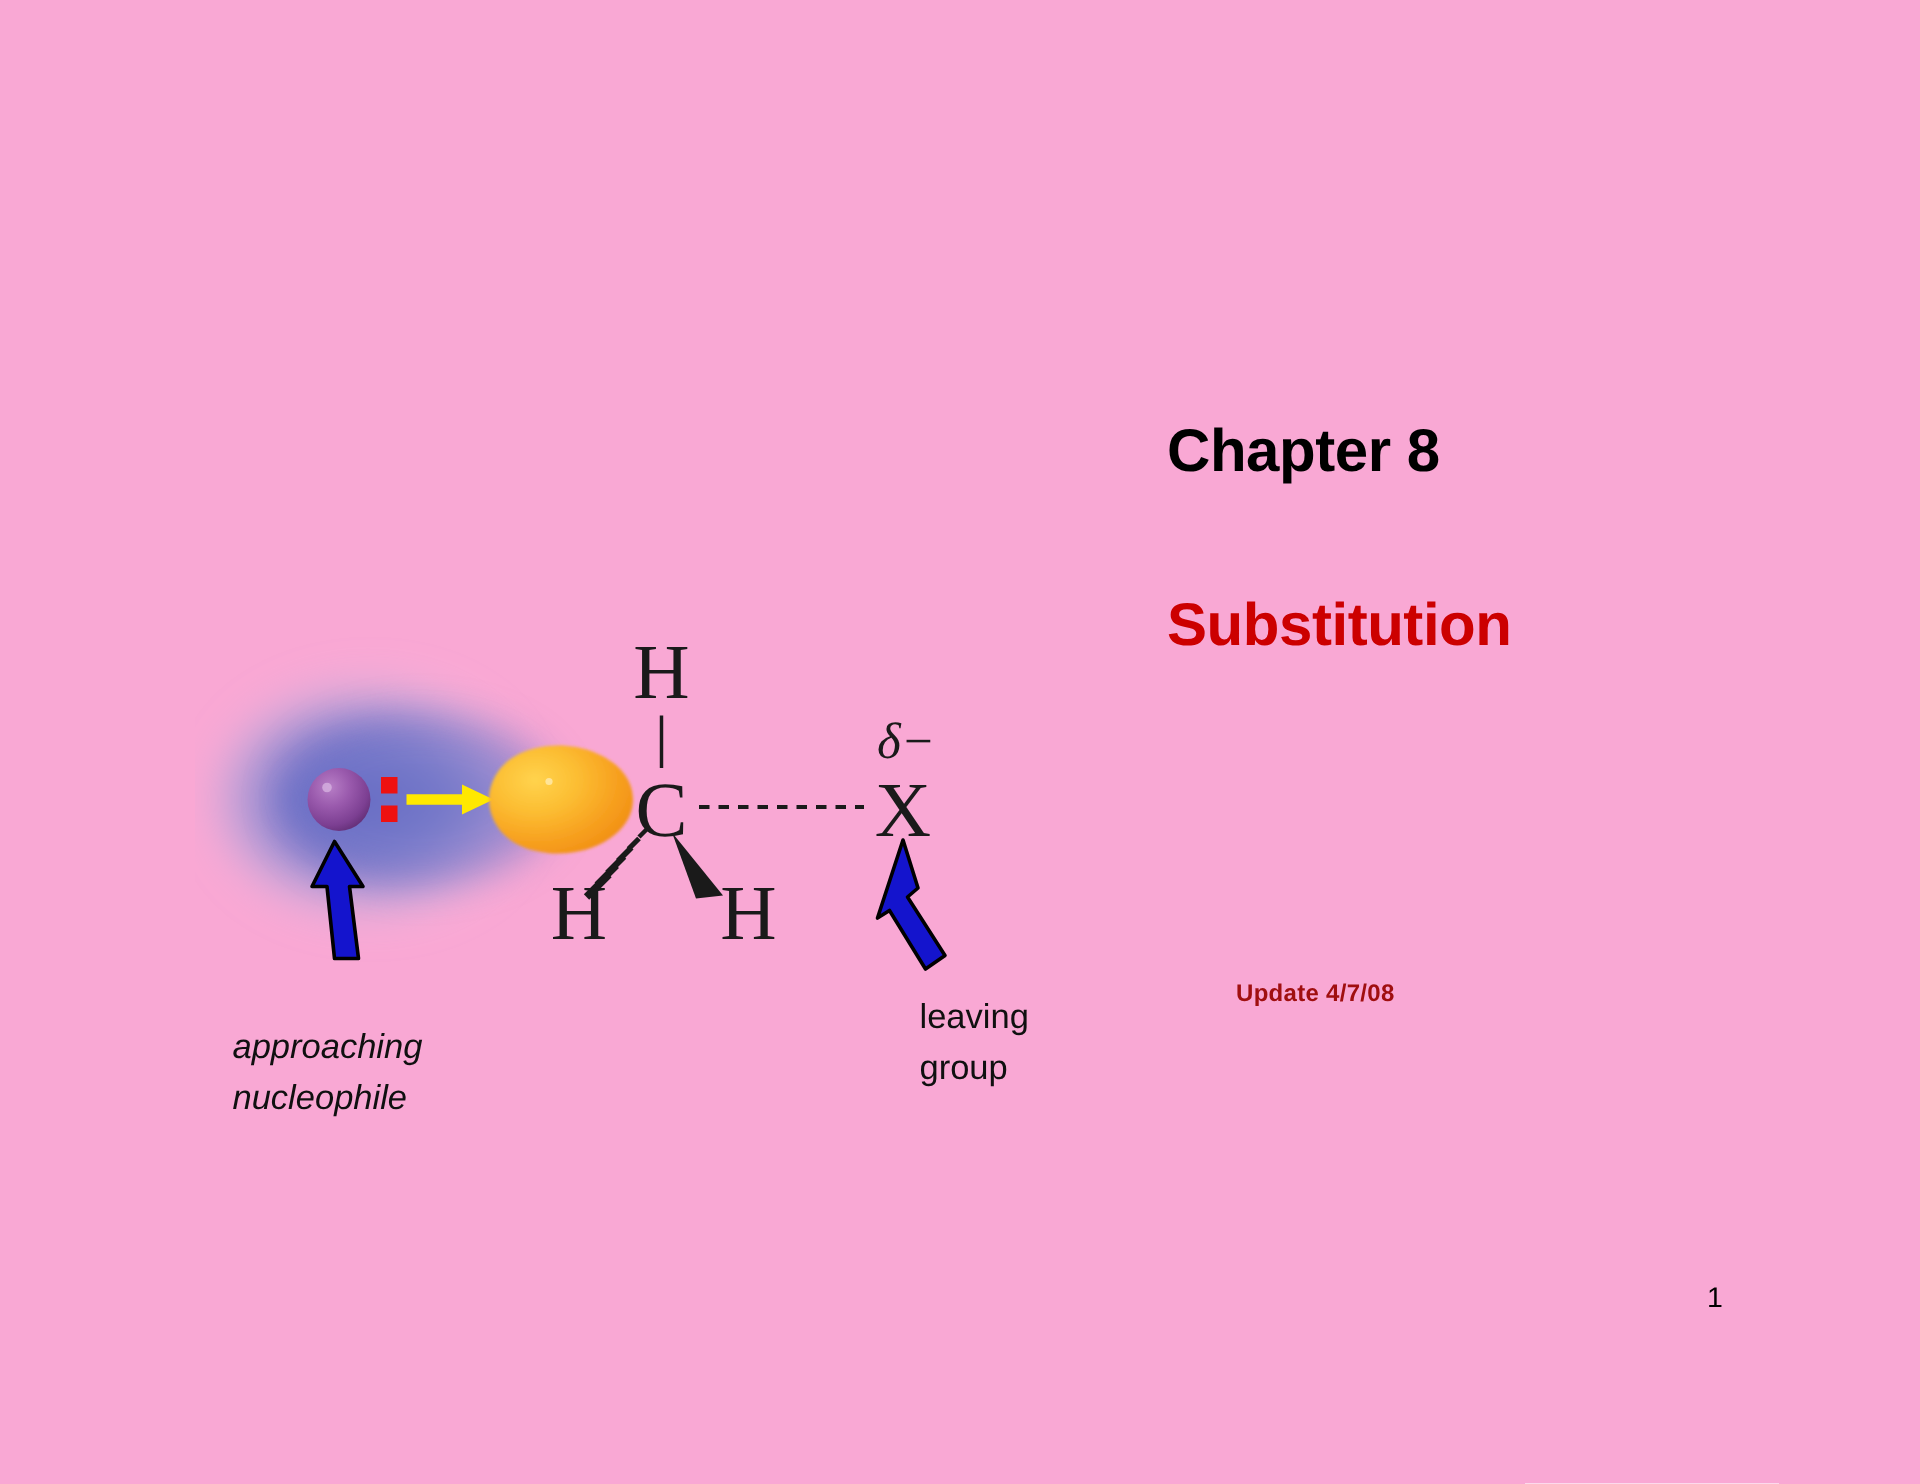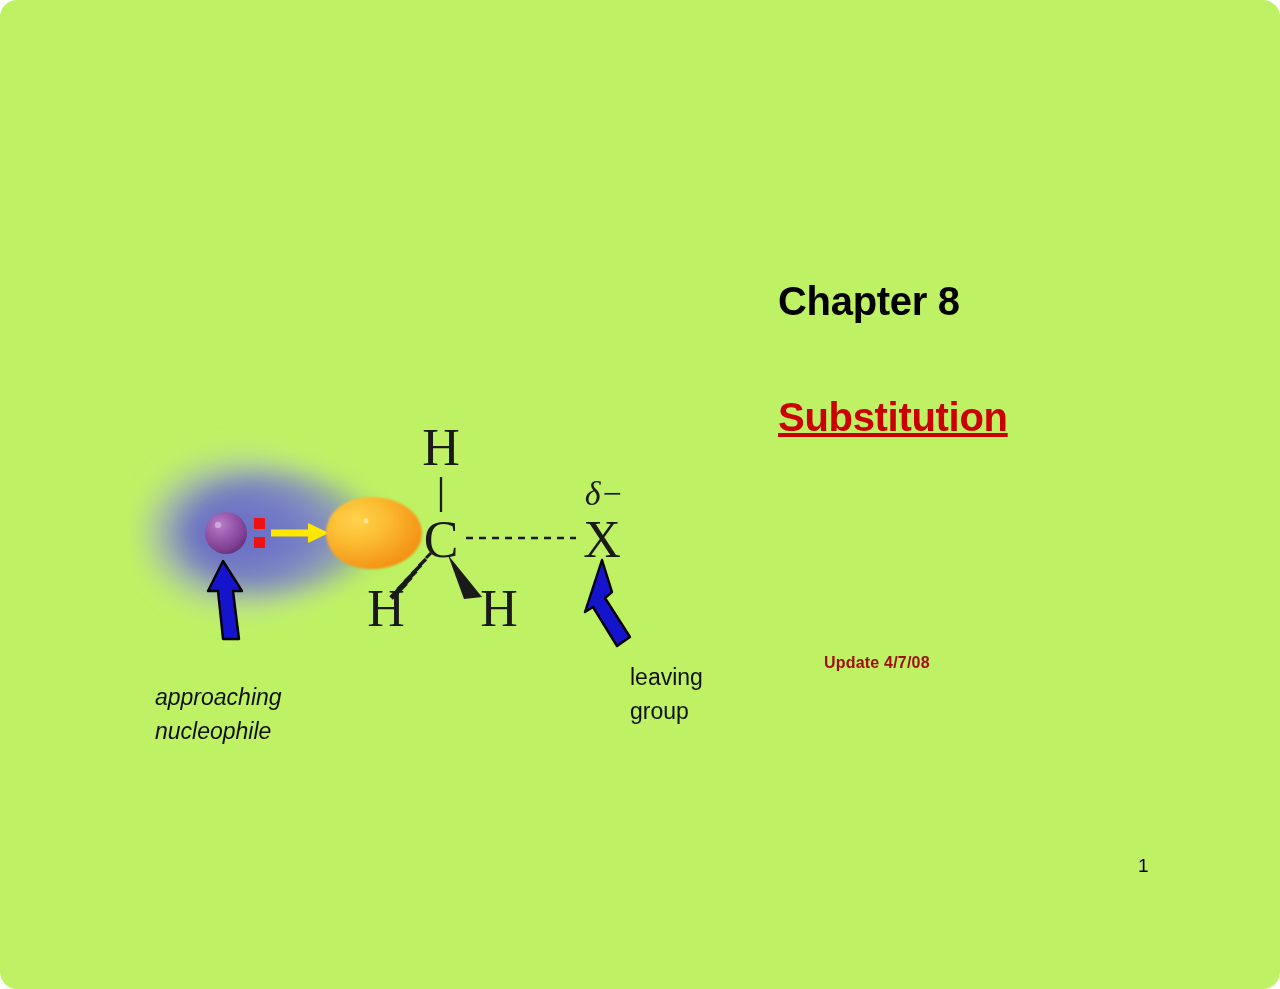--- a/index.html
+++ b/index.html
@@ -12,22 +12,21 @@
     height: 989px;
     position: relative;
     overflow: hidden;
     font-family: "Liberation Sans", sans-serif;
     -webkit-font-smoothing: antialiased;
   }
 
   .slide {
     position: absolute;
     inset: 0;
-    background: #bef264;
-    border-radius: 17px;
+    background: #f9a8d4;
   }
 
   
   .title-block {
     position: absolute;
     left: 778px;
     top: 278px;
     width: 440px;
   }
   .chapter-title {
@@ -46,21 +45,20 @@
     width: 460px;
     font-family: "Liberation Sans", sans-serif;
     font-weight: bold;
     font-size: 40px;
     line-height: 54px;
     color: #cc0000;
     letter-spacing: -0.3px;
   }
   .subject-title span {
     display: block;
-    text-decoration: underline;
   }
 
   .update-note {
     position: absolute;
     left: 824px;
     top: 654px;
     font-family: "Liberation Sans", sans-serif;
     font-weight: bold;
     font-size: 16px;
     color: #a00f10;
@@ -95,21 +93,21 @@
     line-height: 34px;
     color: #101010;
     white-space: pre-line;
   }
   .label-nucleophile {
     left: 155px;
     top: 680px;
     font-style: italic;
   }
   .label-leaving {
-    left: 630px;
+    left: 613px;
     top: 660px;
   }
 
   
   .atom-text {
     font-family: "Liberation Serif", "DejaVu Serif", serif;
     fill: #1a1a1a;
   }
   .delta-text {
     font-family: "Liberation Serif", "DejaVu Serif", serif;

